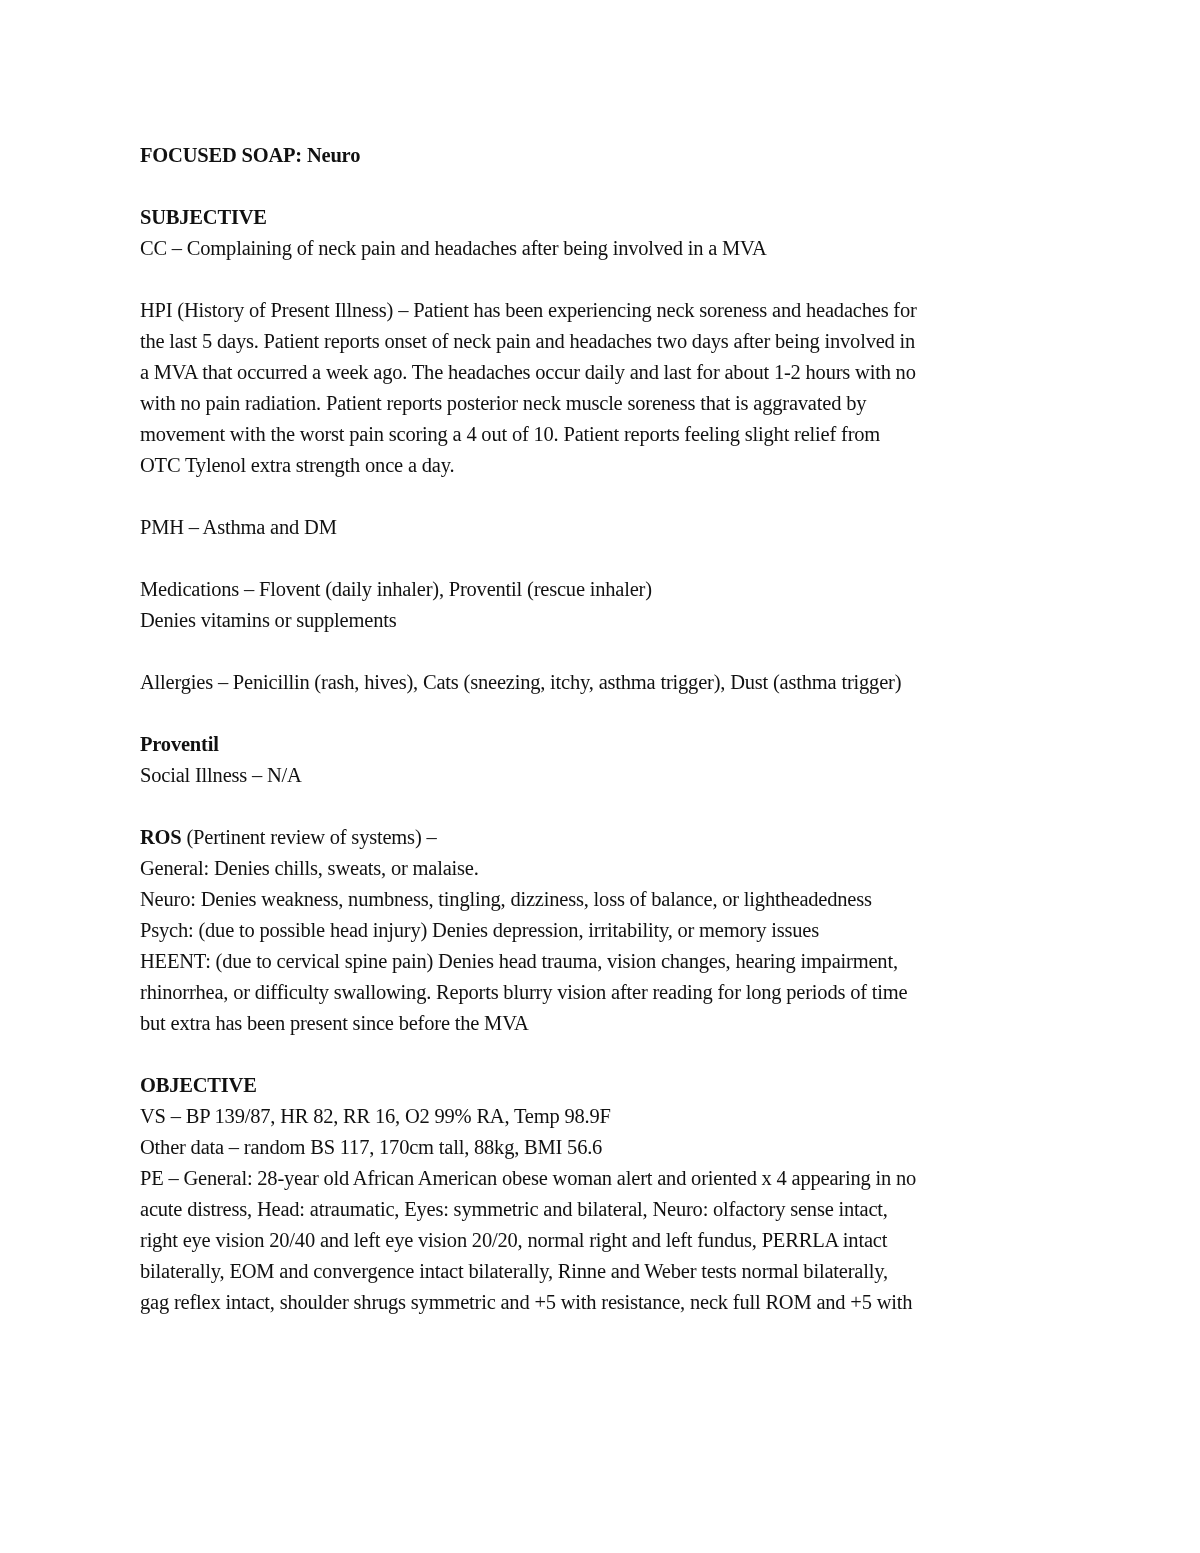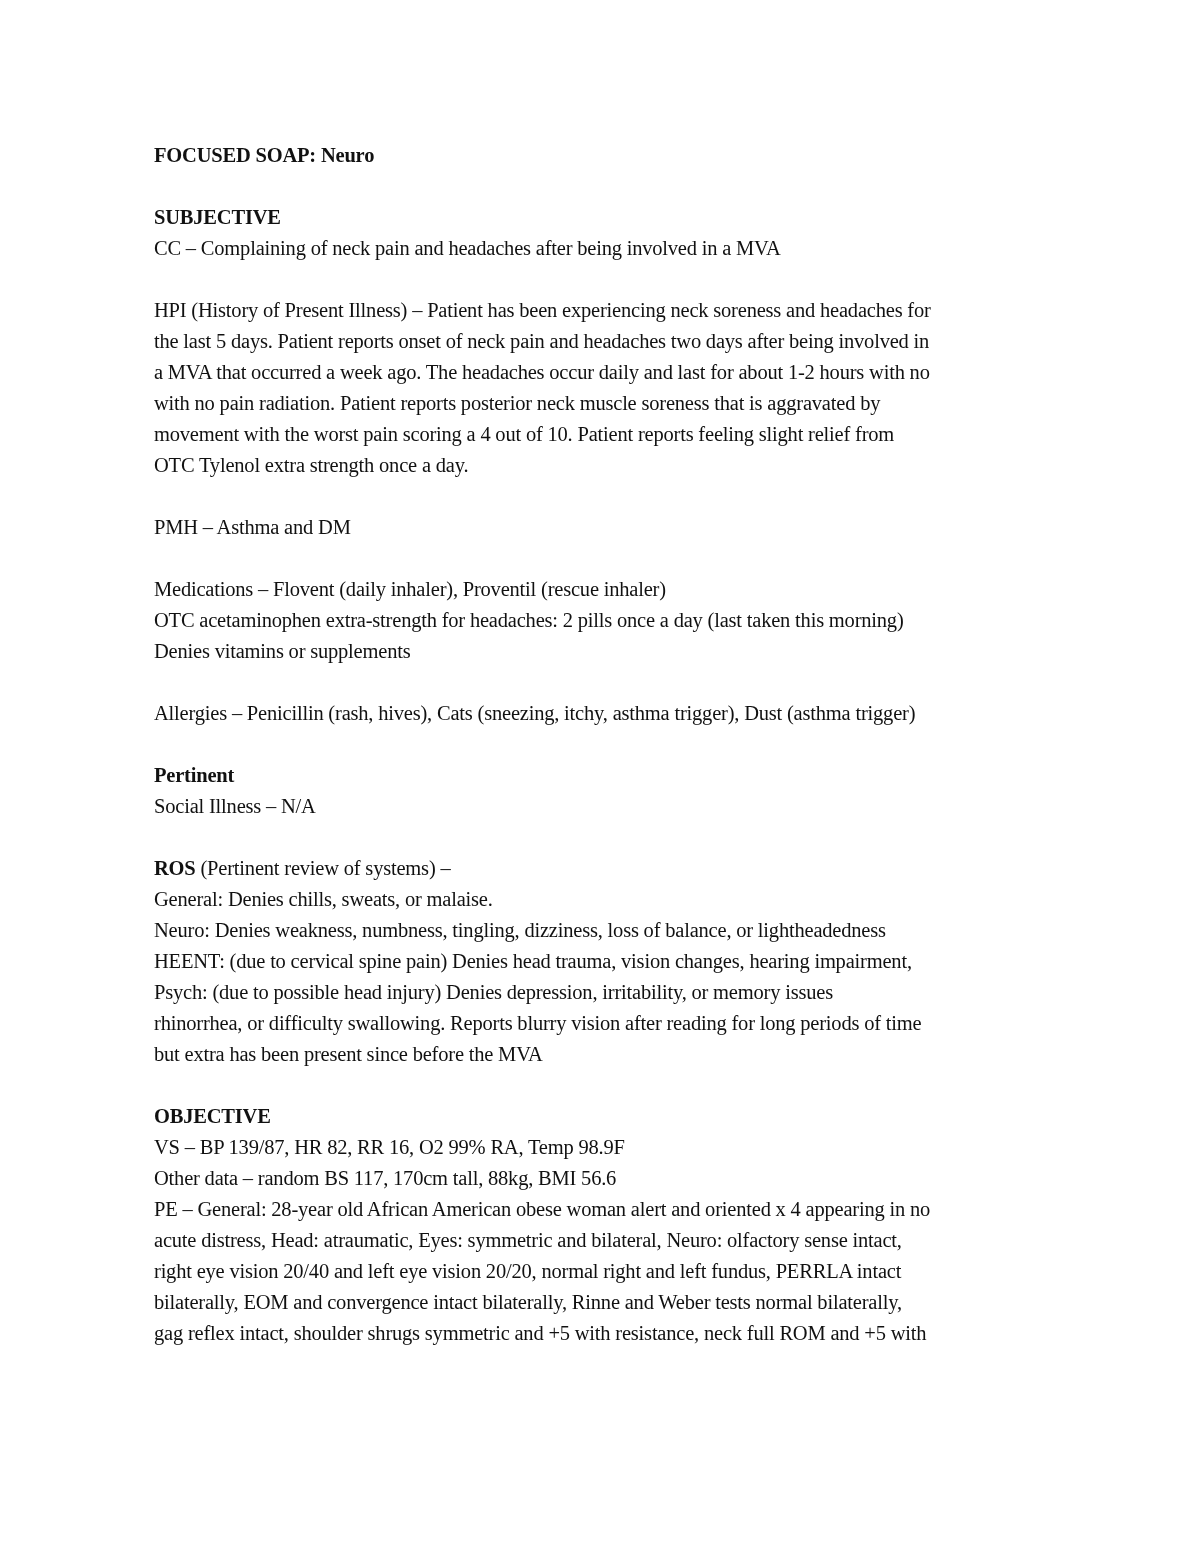--- a/index.html
+++ b/index.html
@@ -7,21 +7,20 @@
   .page {
     position: absolute;
     left: 140px;
     top: 140px;
     width: 930px;
     font-family: "Liberation Serif", "DejaVu Serif", serif;
     font-size: 20.5px;
     line-height: 31px;
     color: #111111;
     letter-spacing: -0.2px;
-    margin-left: 14px;
   }
   .line { white-space: nowrap; display: block; min-height: 31px; }
   .blank { height: 31px; }
   b, .bold { font-weight: bold; }
 </style>
 </head>
 <body>
 
 <div class="page">
 
@@ -40,38 +39,37 @@
     <span class="line">movement with the worst pain scoring a 4 out of 10. Patient reports feeling slight relief from</span>
     <span class="line">OTC Tylenol extra strength once a day.</span>
   </div>
   <div class="blank"></div>
 
   <span class="line">PMH – Asthma and DM</span>
   <div class="blank"></div>
 
   <div>
     <span class="line">Medications – Flovent (daily inhaler), Proventil (rescue inhaler)</span>
-    <span class="line">OTC acetaminophen extra-strength for headaches: 2 pills once a day (last taken this morning)</span>
     <span class="line">Denies vitamins or supplements</span>
   </div>
   <div class="blank"></div>
 
   <span class="line">Allergies – Penicillin (rash, hives), Cats (sneezing, itchy, asthma trigger), Dust (asthma trigger)</span>
   <div class="blank"></div>
 
-  <span class="line bold">Pertinent</span>
+  <span class="line bold">Proventil</span>
   <span class="line">Social Illness – N/A</span>
   <div class="blank"></div>
 
   <div>
     <span class="line"><b>ROS</b><span> (Pertinent review of systems) –</span></span>
     <span class="line">General: Denies chills, sweats, or malaise.</span>
     <span class="line">Neuro: Denies weakness, numbness, tingling, dizziness, loss of balance, or lightheadedness</span>
+    <span class="line">Psych: (due to possible head injury) Denies depression, irritability, or memory issues</span>
     <span class="line">HEENT: (due to cervical spine pain) Denies head trauma, vision changes, hearing impairment,</span>
-    <span class="line">Psych: (due to possible head injury) Denies depression, irritability, or memory issues</span>
     <span class="line">rhinorrhea, or difficulty swallowing. Reports blurry vision after reading for long periods of time</span>
     <span class="line">but extra has been present since before the MVA</span>
   </div>
   <div class="blank"></div>
 
   <span class="line bold">OBJECTIVE</span>
   <span class="line">VS – BP 139/87, HR 82, RR 16, O2 99% RA, Temp 98.9F</span>
   <span class="line">Other data – random BS 117, 170cm tall, 88kg, BMI 56.6</span>
   <div>
     <span class="line">PE – General: 28-year old African American obese woman alert and oriented x 4 appearing in no</span>

